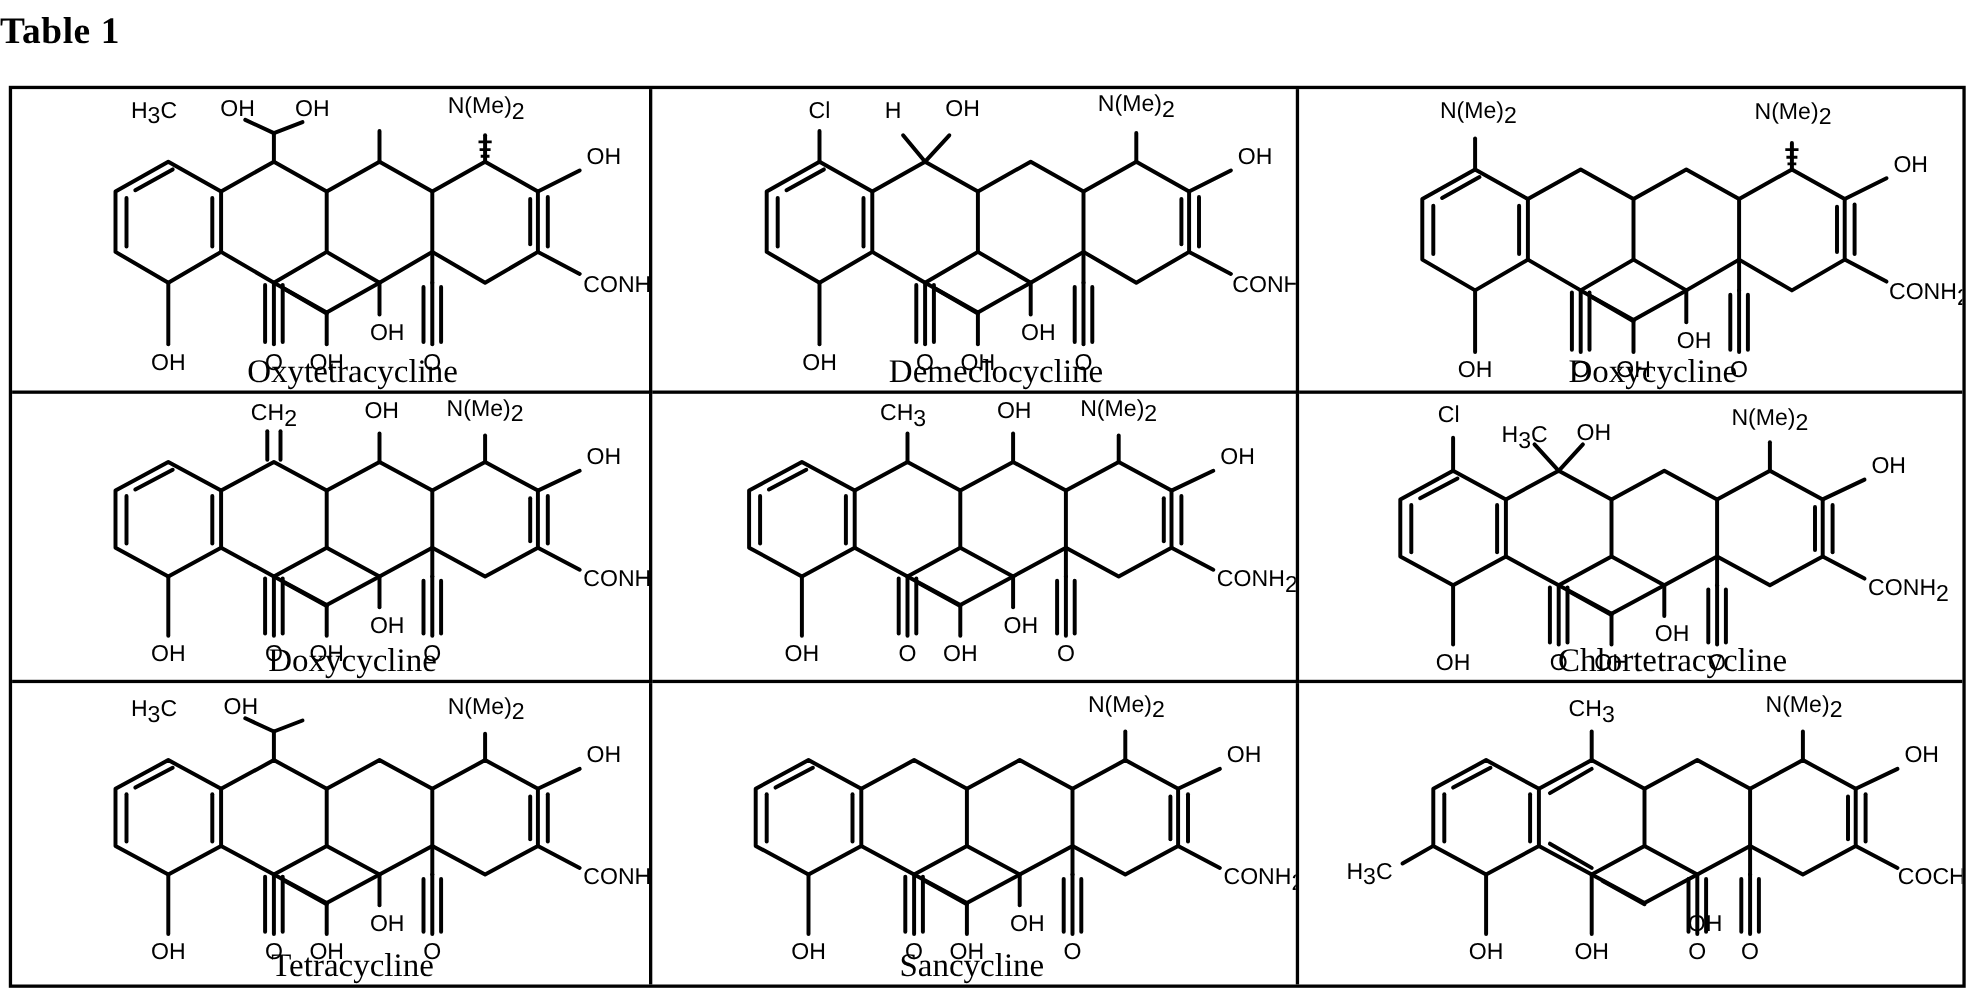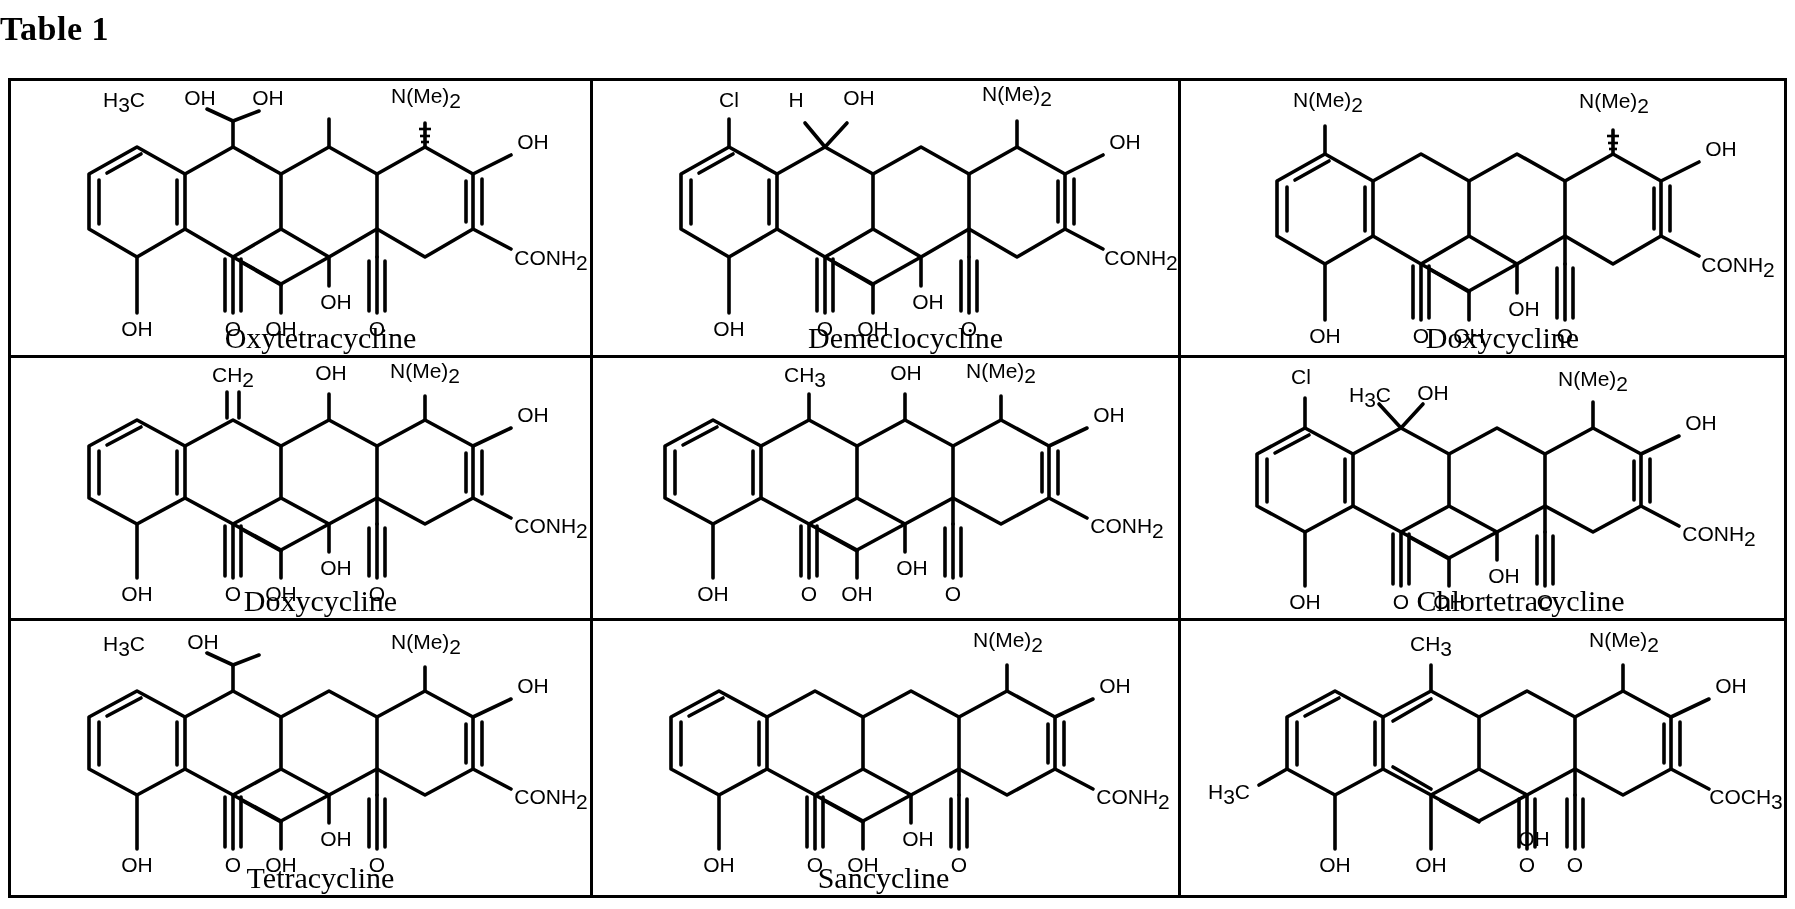--- a/index.html
+++ b/index.html
@@ -6,21 +6,21 @@
   body{width:1795px;height:909px;font-family:"Liberation Serif",serif;color:#000;position:relative;overflow:hidden;}
   #page{position:relative;width:1795px;height:909px;}
   #title{position:absolute;left:0;top:10px;width:1795px;text-align:left;font-size:34px;font-weight:bold;letter-spacing:.5px;}
   #grid{position:absolute;left:8px;top:78px;width:1779px;height:820px;border:3px solid #000;box-sizing:border-box;display:grid;grid-template-columns:582px 588px 1fr;grid-template-rows:277px 263px 1fr;}
   .cell{position:relative;border-right:3px solid #000;border-bottom:3px solid #000;box-sizing:border-box;overflow:hidden;}
   .cell.lastcol{border-right:none;}
   .cell.lastrow{border-bottom:none;}
   .cname{position:absolute;left:0;right:0;bottom:2px;text-align:center;font-size:30px;line-height:1.05;font-family:"Liberation Serif",serif;padding-left:40px;}
   .cname.ind{transform:translateX(-22px);text-align:center;}
   .cname.ind2{transform:translateX(18px);}
-  .struct{position:absolute;left:0;top:0;width:100%;height:100%;}
+  .struct{position:absolute;left:0;top:0;width:100%;height:100%;padding-left:16px;}
   svg{display:block;}
   text{font-family:"Liberation Sans",sans-serif;font-size:21px;fill:#000;}
   .b{stroke:#000;stroke-width:3.6;fill:none;stroke-linecap:round;stroke-linejoin:round;}
   .hash{stroke:#000;stroke-width:2.6;fill:none;}
 </style>
 </head>
 <body>
 
 <div id="page">
 

